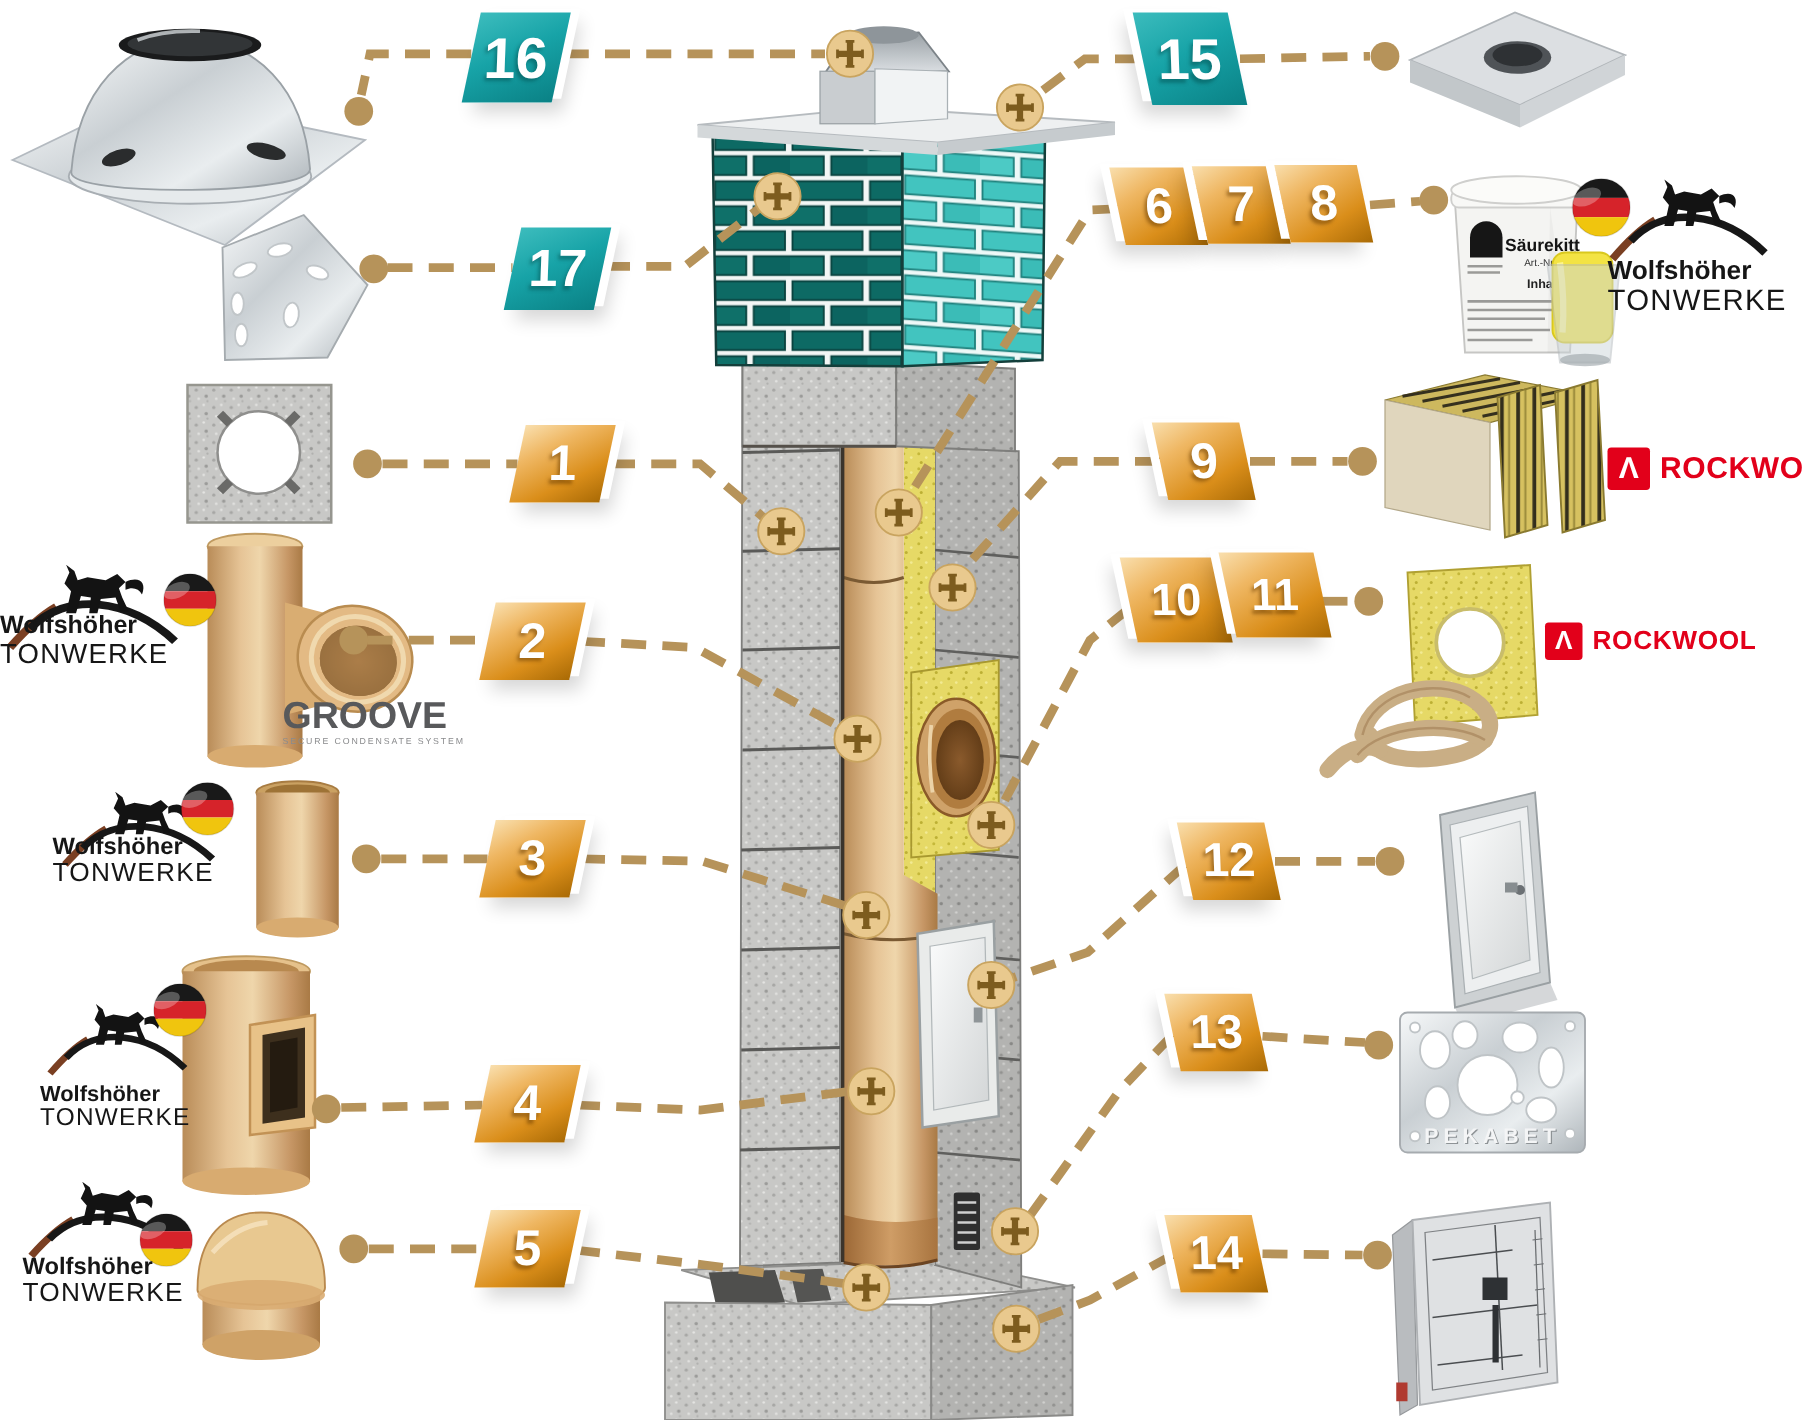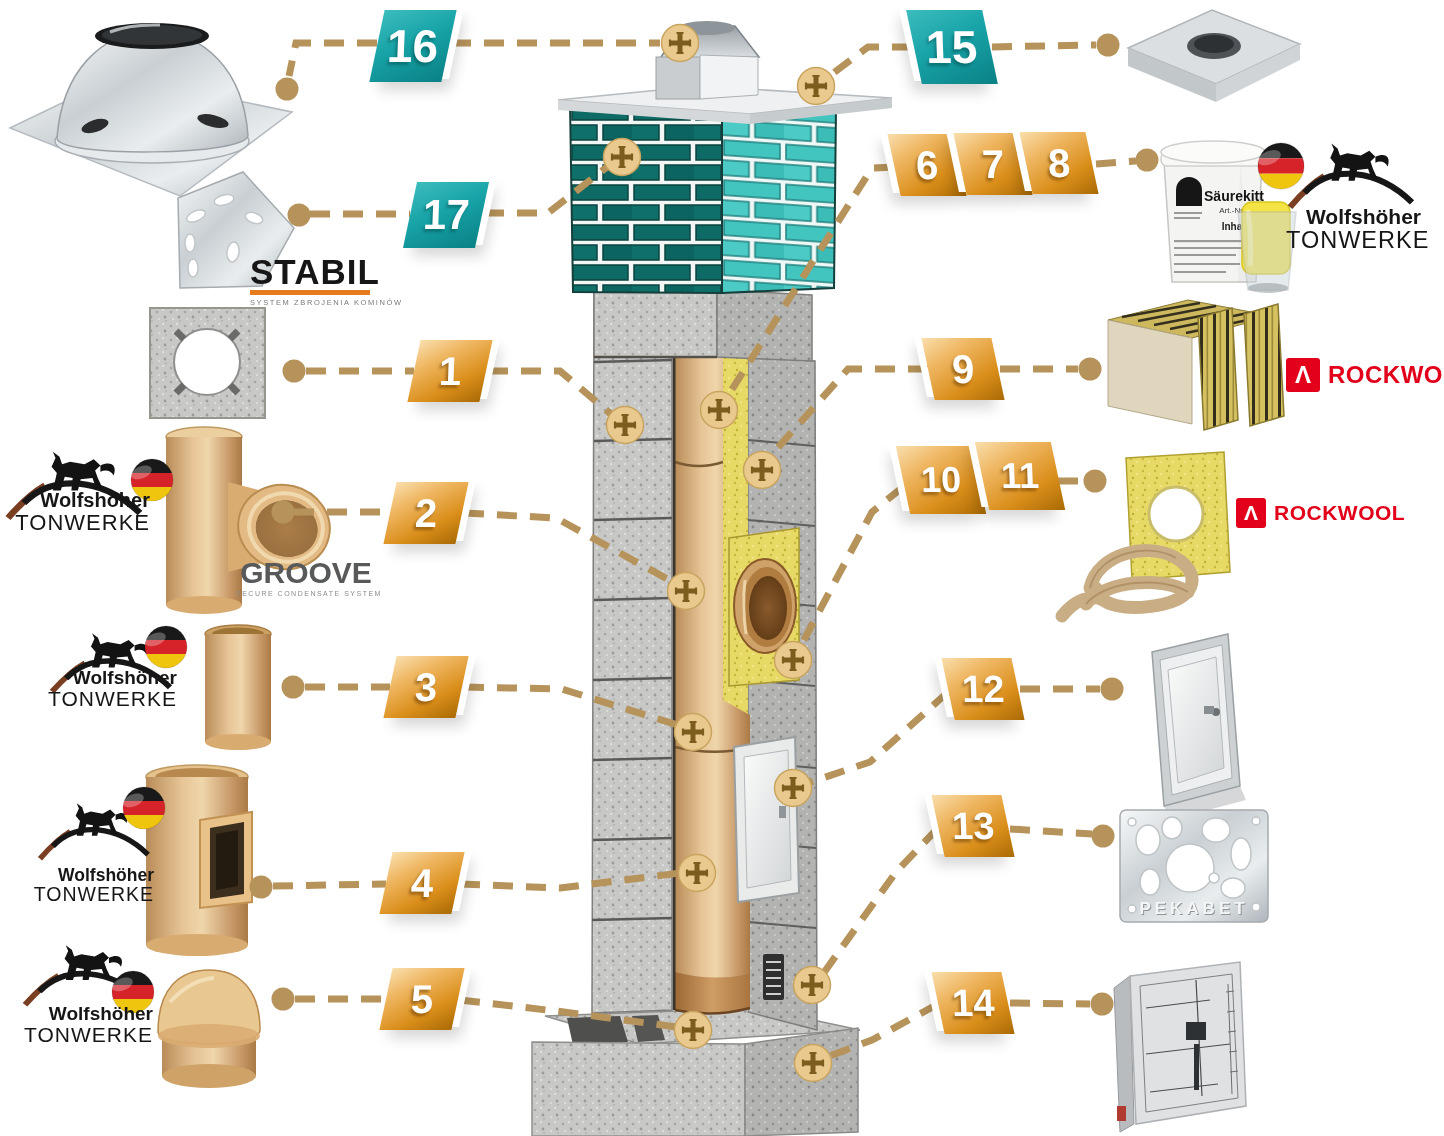--- a/index.html
+++ b/index.html
@@ -13,30 +13,30 @@
   .badge.gl{background:linear-gradient(150deg,#f9dfae 0%,#efb763 30%,#da8e1a 68%,#a96a05 100%);}
   .badge.teal{background:linear-gradient(155deg,#3cbcbd 0%,#17a3a7 45%,#0a8185 100%);}
   .badge.lt{transform:skewX(-12deg);box-shadow:7px -3px 0 #fff,10px 8px 14px rgba(0,0,0,.16);}
   .badge.rt{transform:skewX(12deg);box-shadow:-7px -3px 0 #fff,-10px 8px 14px rgba(0,0,0,.16);}
   .badge .bnum{display:block;text-shadow:-2px 3px 3px rgba(105,60,0,.55);}
   .badge.teal .bnum{text-shadow:-2px 3px 3px rgba(0,70,70,.45);}
   .badge.lt .bnum{transform:skewX(10deg);}
   .badge.rt .bnum{transform:skewX(-10deg);}
 
   
-  .wt{position:absolute;text-align:right;color:#161616;line-height:1.05;}
+  .wt{position:absolute;text-align:left;color:#161616;line-height:1.05;}
   .wt .l1{display:block;font-weight:700;}
   .wt .l2{display:block;font-weight:400;letter-spacing:1px;}
 
   .stabil{position:absolute;left:250px;top:255px;width:130px;}
   .stabil .t{font-size:35px;font-weight:900;letter-spacing:1px;color:#161616;line-height:.95;}
   .stabil .bar{height:5px;background:#e87a1e;width:120px;margin-top:2px;}
   .stabil .tag{font-size:7.5px;letter-spacing:1.6px;color:#7a7a78;margin-top:3px;white-space:nowrap;}
 
-  .groove{position:absolute;left:236px;top:558px;width:140px;text-align:center;}
+  .groove{position:absolute;left:226px;top:558px;width:140px;}
   .groove .t{font-size:30px;font-weight:900;letter-spacing:0;color:#58595b;line-height:1;}
   .groove .tag{font-size:7px;letter-spacing:1.5px;color:#8a8b8d;margin-top:2px;white-space:nowrap;}
 
   .rw{position:absolute;display:flex;align-items:center;gap:8px;}
   .rw .mark{background:#e2001a;color:#fff;display:flex;align-items:center;justify-content:center;
             font-weight:900;border-radius:3px;}
   .rw .txt{color:#e2001a;font-weight:900;letter-spacing:.5px;white-space:nowrap;}
   #rockwool-1 .mark{width:34px;height:34px;font-size:24px;}
   #rockwool-1 .txt{font-size:24px;}
   #rockwool-2 .mark{width:30px;height:30px;font-size:21px;}
@@ -554,25 +554,20 @@
 <div class="badge gl rt" style="left:948px;top:658px;width:70px;height:62px;font-size:38px;">
       <span class="bnum">12</span>
     </div>
 <div class="badge gl rt" style="left:938px;top:795px;width:70px;height:62px;font-size:38px;">
       <span class="bnum">13</span>
     </div>
 <div class="badge gl rt" style="left:938px;top:972px;width:70px;height:62px;font-size:38px;">
       <span class="bnum">14</span>
     </div>
 
-<div class="stabil">
-  <div class="t">STABIL</div>
-  <div class="bar"></div>
-  <div class="tag">SYSTEM ZBROJENIA KOMINÓW</div>
-</div>
 
 <div class="groove">
   <div class="t">GROOVE</div>
   <div class="tag">SECURE CONDENSATE SYSTEM</div>
 </div>
 
 <div class="wt" style="left:0;top:490px;width:150px;font-size:20px;">
   <span class="l1">Wolfshöher</span>
   <span class="l2" style="font-size:22px;">TONWERKE</span>
 </div>

